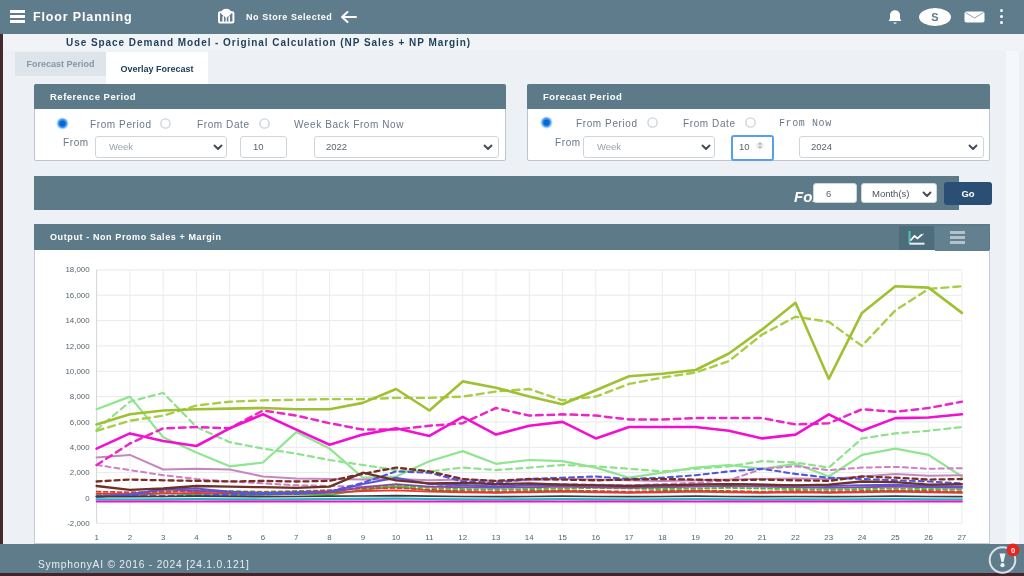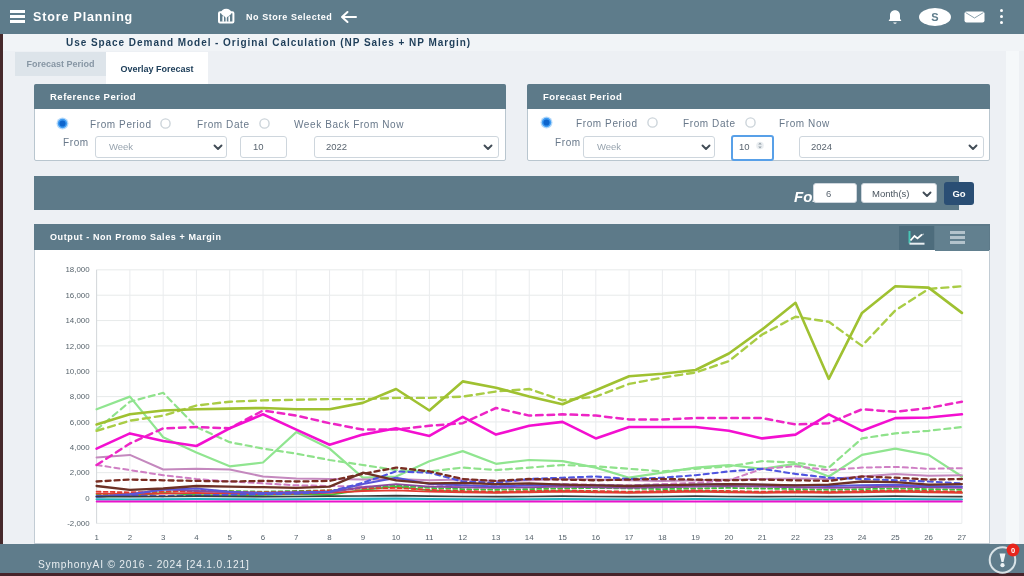--- a/index.html
+++ b/index.html
@@ -9,21 +9,21 @@
   .lbl{color:#68788a;font-size:10px;letter-spacing:.6px;}
   .field{position:absolute;background:#fff;border:1px solid #ced6dd;border-radius:3px;}
 </style></head><body>
 
 <div class="abs slate" style="left:0;top:0;width:1024px;height:34px;background:#5e7c8b;"></div>
 <div class="abs" style="left:10px;top:10px;width:15px;height:14px;">
   <div style="height:2.6px;background:#fff;margin-bottom:2.4px;"></div>
   <div style="height:2.6px;background:#fff;margin-bottom:2.4px;"></div>
   <div style="height:2.6px;background:#fff;"></div>
 </div>
-<div class="abs" style="left:33px;top:10px;color:#fff;font-weight:bold;font-size:12.5px;letter-spacing:.85px;">Store Planning</div>
+<div class="abs" style="left:33px;top:10px;color:#fff;font-weight:bold;font-size:12.5px;letter-spacing:.85px;">Floor Planning</div>
 
 <svg class="abs" style="left:216px;top:8px;" width="20" height="16" viewBox="0 0 20 16">
   <ellipse cx="10.2" cy="4.6" rx="5.2" ry="3.8" fill="#fff"></ellipse>
   <rect x="3" y="4.2" width="14.4" height="10.2" rx="1" fill="none" stroke="#fff" stroke-width="2"></rect>
   <path d="M7.2 8.2v5.6 M13.2 8.2v5.6" stroke="#fff" stroke-width="1.6"></path>
   <path d="M10.2 7.2v7" stroke="#fff" stroke-width="1.2"></path>
   <path d="M7.4 6.4l2.8 2.6 2.8-2.6" stroke="#fff" stroke-width="1.3" fill="none"></path>
 </svg>
 <div class="abs" style="left:246px;top:12px;color:#fff;font-weight:bold;font-size:9px;letter-spacing:.55px;">No Store Selected</div>
 <svg class="abs" style="left:339px;top:10px;" width="19" height="14" viewBox="0 0 19 14">
@@ -102,21 +102,21 @@
     <circle cx="6.5" cy="6.5" r="3.1" fill="#0d64cc"></circle>
   </svg>
 <div class="abs lbl" style="left:576px;top:118px;">From Period</div>
 <svg class="abs" style="left:647.0px;top:117.0px;" width="11" height="11" viewBox="0 0 11 11">
     <circle cx="5.5" cy="5.5" r="4.6" fill="#fff" stroke="#ccd4da" stroke-width="1.4"></circle>
   </svg>
 <div class="abs lbl" style="left:683px;top:118px;">From Date</div>
 <svg class="abs" style="left:745.0px;top:117.0px;" width="11" height="11" viewBox="0 0 11 11">
     <circle cx="5.5" cy="5.5" r="4.6" fill="#fff" stroke="#ccd4da" stroke-width="1.4"></circle>
   </svg>
-<div class="abs lbl" style="left:779px;top:118px;">From Now</div>
+<div class="abs lbl" style="left:779px;top:118px;font-family:Liberation Mono, monospace;">From Now</div>
 <div class="abs lbl" style="left:555px;top:137px;">From</div>
 <div class="field" style="left:583px;top:136px;width:130px;height:20px;"></div>
 <div class="abs" style="left:597px;top:141px;color:#98a4af;font-size:9.5px;">Week</div>
 <svg class="abs" style="left:700.5px;top:143.5px;" width="10" height="7" viewBox="0 0 10 7">
     <path d="M1.5 1.5 5 5 8.5 1.5" stroke="#414c56" stroke-width="1.9" fill="none" stroke-linecap="round" stroke-linejoin="round"></path>
   </svg>
 <div class="field" style="left:731px;top:135px;width:39px;height:22px;border:2px solid #58a0e8;"></div>
 <div class="abs" style="left:739px;top:141px;color:#5a6570;font-size:9.5px;">10</div>
 <svg class="abs" style="left:756px;top:140px;" width="8" height="11" viewBox="0 0 8 11">
     <circle cx="4" cy="5.5" r="3.8" fill="#e9edf0"></circle>
@@ -130,21 +130,21 @@
 
 <div class="abs slate" style="left:34px;top:176px;width:925px;height:34px;"></div>
 <div class="abs" style="left:794px;top:188px;color:#fff;font-weight:bold;font-size:15px;font-style:italic;">For</div>
 <div class="abs" style="left:813px;top:183px;width:44px;height:20px;background:#fff;border:1px solid #ced6dd;border-radius:3px;box-sizing:border-box;"></div>
 <div class="abs" style="left:826px;top:187.5px;color:#5a6570;font-size:9.5px;">6</div>
 <div class="abs" style="left:861px;top:183px;width:76px;height:20px;background:#fff;border:1px solid #ced6dd;border-radius:3px;box-sizing:border-box;"></div>
 <div class="abs" style="left:872px;top:187.5px;color:#49545e;font-size:9.5px;">Month(s)</div>
 <svg class="abs" style="left:922.0px;top:191.0px;" width="10" height="7" viewBox="0 0 10 7">
     <path d="M1.5 1.5 5 5 8.5 1.5" stroke="#414c56" stroke-width="1.9" fill="none" stroke-linecap="round" stroke-linejoin="round"></path>
   </svg>
-<div class="abs" style="left:944px;top:182px;width:30px;height:23px;background:#2a4e74;border-radius:3px;
+<div class="abs" style="left:944px;top:182px;width:48px;height:23px;background:#2a4e74;border-radius:3px;
      color:#fff;font-weight:bold;font-size:9.5px;display:flex;align-items:center;justify-content:center;">Go</div>
 
 <div class="abs" style="left:34px;top:224px;width:956px;height:320px;background:#fff;border:1px solid #c2ccd4;box-sizing:border-box;"></div>
 <div class="abs slate" style="left:34px;top:224px;width:956px;height:26px;"></div>
 <div class="abs hdrtxt" style="left:50px;top:232px;font-size:9px;letter-spacing:.6px;">Output - Non Promo Sales + Margin</div>
 <div class="abs" style="left:899px;top:226px;width:35px;height:24px;background:#4d6c7c;"></div>
 <svg class="abs" style="left:908px;top:231px;" width="17" height="14" viewBox="0 0 17 14">
   <path d="M1.5 0v12.5" stroke="#49c5b6" stroke-width="2"></path>
   <path d="M1.5 12.7h15" stroke="#e8eef1" stroke-width="2"></path>
   <path d="M2.5 9.5 6.5 5l3 2.5 4.5-4" stroke="#fff" stroke-width="1.7" fill="none"></path>

